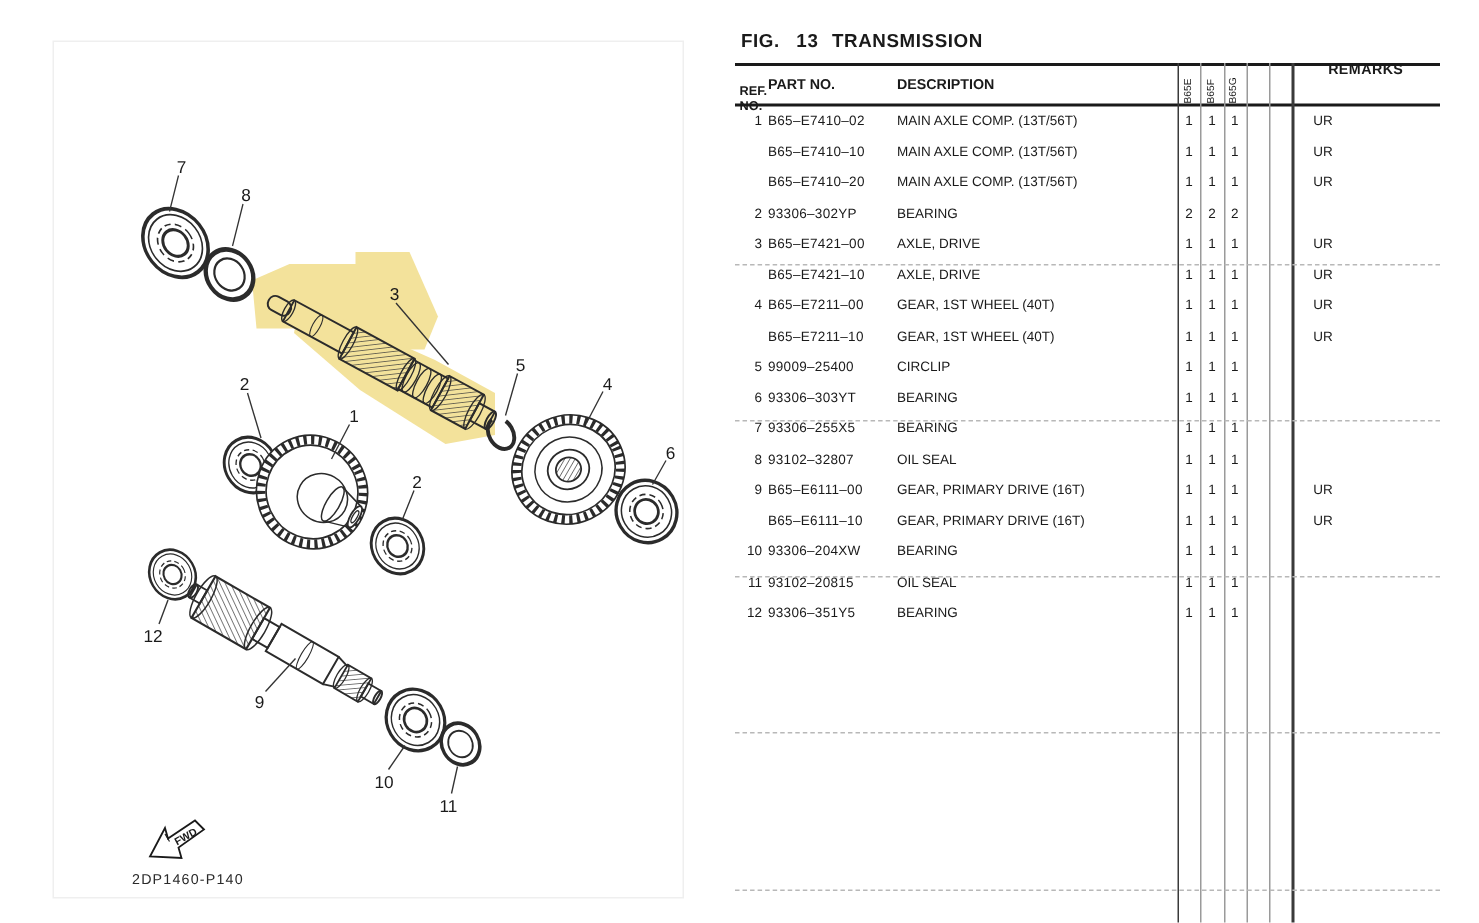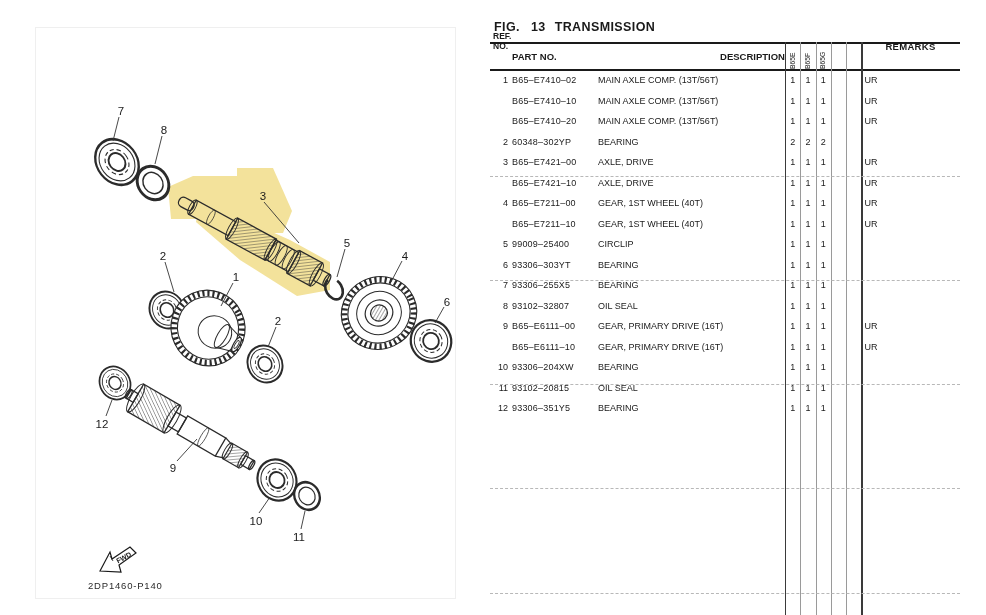--- a/index.html
+++ b/index.html
@@ -20,38 +20,38 @@
   .fig-title{position:absolute;top:20px;left:4px;font-size:12.5px;font-weight:bold;letter-spacing:.4px;white-space:nowrap;}
   .fig-title .sp1{margin-right:11px;} .fig-title .sp2{margin-right:9px;}
   .hline{position:absolute;left:0;width:470px;background:#1a1a1a;}
   .line-title{top:42px;height:2px;}
   .line-header{top:69px;height:1.5px;}
   .vline{position:absolute;top:42px;height:573px;}
   .v-thick{width:1.6px;background:#3a3a3a;}
   .v-thin{width:1px;background:#9a9a9a;}
   .dashed{position:absolute;left:0;width:470px;border-top:1px dashed #b8b8b8;height:0;}
 
-  .h-ref{position:absolute;top:31px;left:3px;font-size:8.5px;font-weight:bold;line-height:1.2;}
+  .h-ref{position:absolute;top:55px;left:3px;font-size:8.5px;font-weight:bold;line-height:1.2;}
   .h-part{position:absolute;top:51px;left:22px;width:86px;text-align:left;font-size:9.5px;font-weight:bold;}
-  .h-desc{position:absolute;top:51px;left:108px;width:187px;text-align:right;font-size:9.5px;font-weight:bold;}
+  .h-desc{position:absolute;top:51px;left:108px;width:187px;text-align:left;font-size:9.5px;font-weight:bold;}
   .h-remarks{position:absolute;top:41px;left:371px;width:99px;text-align:center;font-size:9.5px;font-weight:bold;letter-spacing:.3px;}
   .model-code{position:absolute;width:26px;height:10px;font-size:6.8px;line-height:10px;
               transform:rotate(-90deg);transform-origin:center;text-align:left;white-space:nowrap;}
   .mc0{left:290px;top:51px;} .mc1{left:305px;top:51px;} .mc2{left:320px;top:51px;}
 
   .rows{position:absolute;top:70px;left:0;width:470px;}
   .row{display:flex;align-items:center;height:20.5px;font-size:9px;white-space:nowrap;}
   .c-ref{width:18px;text-align:right;flex:none;}
   .c-part{margin-left:4px;width:86px;flex:none;letter-spacing:.2px;}
   .c-desc{width:187px;flex:none;}
   .c-q{width:15.5px;text-align:center;flex:none;}
   .c-q2{width:15px;text-align:center;flex:none;}
   .c-e{width:15px;flex:none;}
   .c-e2{width:15.5px;flex:none;}
-  .c-rem{padding-left:3px;flex:none;}
+  .c-rem{padding-left:14px;flex:none;}
 </style>
 </head>
 <body>
 
 <div class="page">
 
   <div class="diagram-panel">
     <svg width="490" height="615" viewBox="0 0 490 615">
       <defs>
         <pattern id="hatch" patternUnits="userSpaceOnUse" width="3" height="3" patternTransform="rotate(55)">
@@ -266,21 +266,21 @@
           <span class="c-desc">MAIN AXLE COMP. (13T/56T)</span>
           <span class="c-q">1</span>
           <span class="c-q2">1</span>
           <span class="c-q">1</span>
           <span class="c-e"></span>
           <span class="c-e2"></span>
           <span class="c-rem">UR</span>
         </div>
         <div class="row">
           <span class="c-ref">2</span>
-          <span class="c-part">60348–302YP</span>
+          <span class="c-part">93306–302YP</span>
           <span class="c-desc">BEARING</span>
           <span class="c-q">2</span>
           <span class="c-q2">2</span>
           <span class="c-q">2</span>
           <span class="c-e"></span>
           <span class="c-e2"></span>
           <span class="c-rem"></span>
         </div>
         <div class="row">
           <span class="c-ref">3</span>

